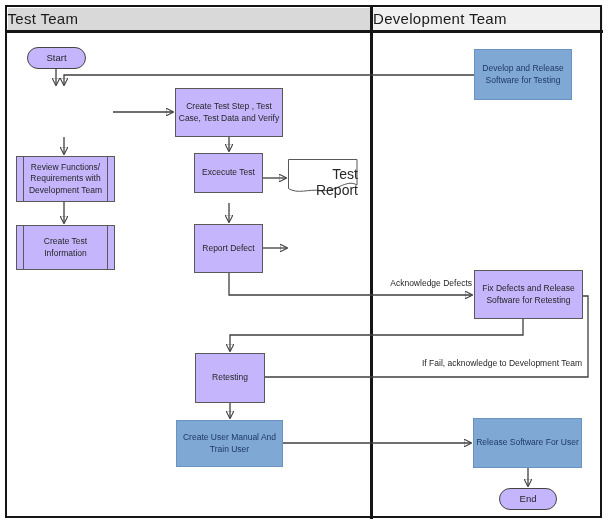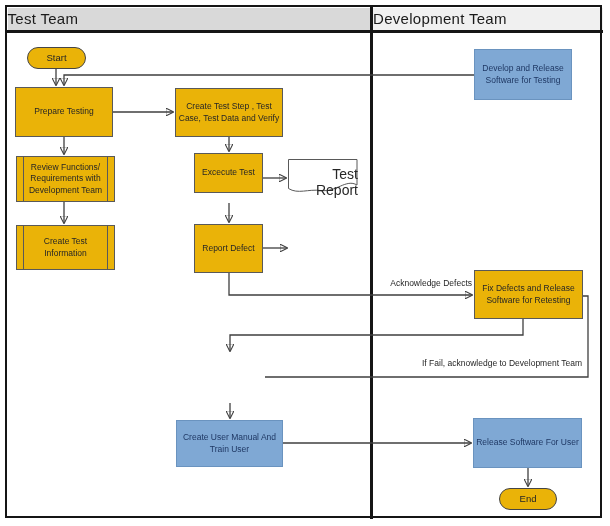--- a/index.html
+++ b/index.html
@@ -18,21 +18,21 @@
   }
   .header-cell.left  { left:7.5px;  width:362.5px; background:var(--lane-header-left,#d9d9d9); }
   .header-cell.right { left:373px;  width:229.5px; background:var(--lane-header-right,#f0f0f0); }
   .header-sep   { position:absolute; left:5px; top:30px; width:598px; height:2.5px; background:#151515; }
   .lane-divider { position:absolute; left:370px; top:5px; width:2.5px; height:514px; background:#151515; }
 
   svg.connectors { position:absolute; left:0; top:0; pointer-events:none; }
   svg.connectors path { fill:none; stroke:#3f3f3f; stroke-width:1.3; }
 
   .node {
-    position:absolute; box-sizing:border-box; background:#eab308;
+    position:absolute; box-sizing:border-box; background:#c4b5fd;
     border:1px solid var(--shape-border,#595959);
     display:flex; align-items:center; justify-content:center;
     text-align:center; font-size:8.5px; line-height:1.32; padding:1px 2px;
   }
   .node.blue {
     background:var(--accent-blue,#7fa8d4); border-color:#6a93bf;
     color:var(--blue-text,#1f3864);
   }
   .node.terminator { border-radius:11px; border-color:#454545; font-size:9.5px; }
   .node.predef::before, .node.predef::after {
@@ -84,23 +84,20 @@
     <path d="M265,377 L588,377 L588,296 L575,296" marker-end="url(#arrow)"></path>
     <path d="M230,403 L230,418" marker-end="url(#arrow)"></path>
     <path d="M283,443 L471,443" marker-end="url(#arrow)"></path>
     <path d="M528,468 L528,486" marker-end="url(#arrow)"></path>
   </svg>
 
   <div class="node terminator" style="left:27px; top:47px; width:59px; height:22px;">
     <span>Start</span>
   </div>
 
-  <div class="node" style="left:15px; top:87px; width:98px; height:50px;">
-    <span>Prepare Testing</span>
-  </div>
 
   <div class="node" style="left:175px; top:88px; width:108px; height:49px;">
     <span>Create Test Step , Test Case, Test Data and Verify</span>
   </div>
 
   <div class="node predef" style="left:16px; top:156px; width:99px; height:46px; padding:1px 8px;">
     <span>Review Functions/ Requirements with Development Team</span>
   </div>
 
   <div class="node predef" style="left:16px; top:225px; width:99px; height:45px; padding:1px 8px;">
@@ -116,20 +113,23 @@
       <path d="M0.5,0.5 L69,0.5 L69,26 C58,19.5 48,33.5 33,31.5 C20,29.8 10,35.5 0.5,29.5 Z" fill="#ffffff" stroke="#595959" stroke-width="1"></path>
     </svg>
     <div class="doc-label">Test Report</div>
   </div>
 
   <div class="node" style="left:194px; top:224px; width:69px; height:49px;">
     <span>Report Defect</span>
   </div>
 
 
+  <div class="node" style="left:195px; top:353px; width:70px; height:50px;">
+    <span>Retesting</span>
+  </div>
 
   <div class="node blue" style="left:176px; top:420px; width:107px; height:47px;">
     <span>Create User Manual And Train User</span>
   </div>
 
   <div class="node blue" style="left:474px; top:49px; width:98px; height:51px;">
     <span>Develop and Release Software for Testing</span>
   </div>
 
   <div class="node" style="left:474px; top:270px; width:109px; height:49px;">

